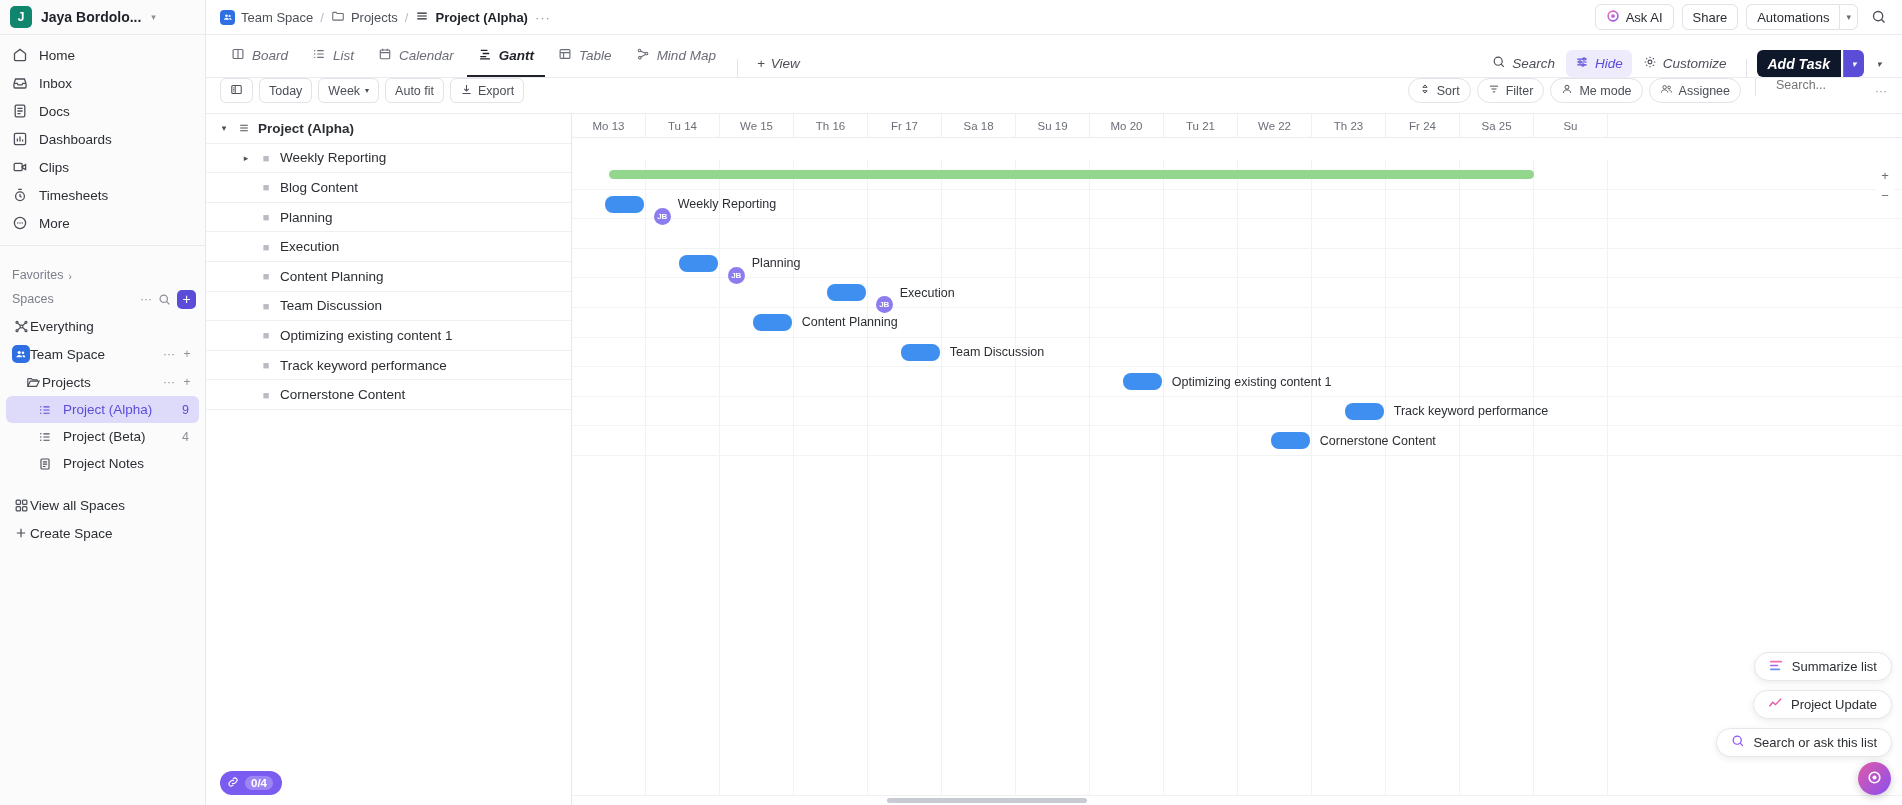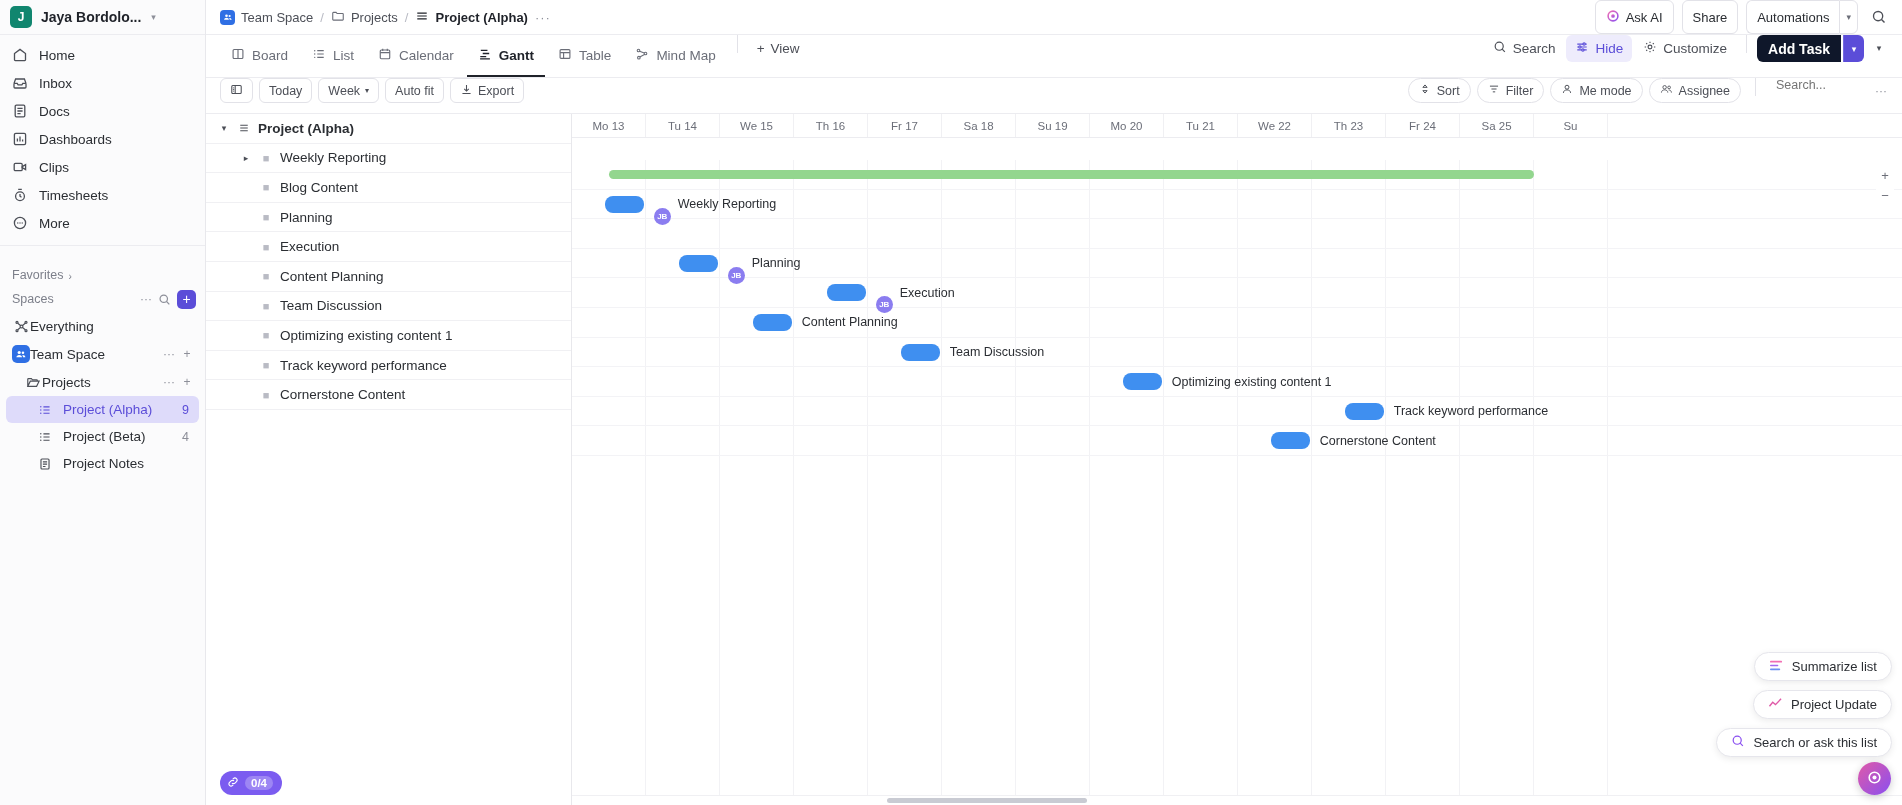--- a/index.html
+++ b/index.html
@@ -84,35 +84,35 @@
     height: 35px; display: flex; align-items: center;
     padding: 0 10px 0 14px; border-bottom: 1px solid #ececf0; gap: 8px;
   }
   .crumbs { display: flex; align-items: center; gap: 7px; font-size: 13px; color: #4c4f57; }
   .crumb { display: flex; align-items: center; gap: 6px; cursor: pointer; }
   .crumb.current { font-weight: 700; color: #1f2229; }
   .sep { color: #b9bbc4; }
   .dots { color: #8d8f99; letter-spacing: 1px; cursor: pointer; }
   .spacer { flex: 1; }
   .tb-btn {
-    height: 34px; padding: 0 10px; border: 1px solid #e2e2e8; border-radius: 6px;
+    height: 26px; padding: 0 10px; border: 1px solid #e2e2e8; border-radius: 6px;
     background: #fff; display: flex; align-items: center; gap: 6px;
     font-size: 13px; color: #2b2e33; cursor: pointer; white-space: nowrap;
   }
   .split { display: flex; }
   .split .tb-btn:first-child { border-radius: 6px 0 0 6px; border-right: none; }
   .split .tb-btn:last-child { border-radius: 0 6px 6px 0; padding: 0 6px; }
   .icon-btn {
     width: 26px; height: 26px; display: flex; align-items: center;
     justify-content: center; color: #4c4f57; cursor: pointer; border-radius: 6px;
   }
 
   .viewbar {
-    height: 43px; display: flex; align-items: flex-start;
-    padding: 0 10px 0 14px; border-bottom: 1px solid #ececf0; gap: 2px;
+    height: 43px; display: flex; align-items: flex-end;
+    padding: 0 10px 0 14px; border-bottom: 1px solid #ececf0; gap: 2px; font-style: italic;
   }
   .view-tab {
     height: 42px; padding: 0 11px; display: flex; align-items: center; gap: 7px;
     font-size: 13.5px; color: #6b6e78; cursor: pointer; border-bottom: 2px solid transparent;
   }
   .view-tab.active { color: #1f2229; font-weight: 700; border-bottom-color: #1f2229; }
   .vdiv { width: 1px; height: 18px; background: #e2e2e8; margin: 0 8px; }
   .vb-btn {
     height: 27px; padding: 0 9px; border-radius: 6px; display: flex;
     align-items: center; gap: 6px; font-size: 13.5px; color: #4c4f57; cursor: pointer;
@@ -400,20 +400,41 @@
     <div class="list-item-row">
       <span class="sq-ico">
           <svg width="14" height="14" viewBox="0 0 16 16" fill="none" stroke="#4c4f57" stroke-width="1.3">
             <rect x="3.4" y="2.3" width="9.2" height="11.4" rx="1.1"></rect>
             <path d="M5.6 5.6h4.8M5.6 8.2h4.8M5.6 10.8h3"></path>
           </svg>
         </span>
       <span class="grow">Project Notes</span>
     </div>
 
+    <div class="bottom-nav">
+      <div class="space-item">
+        <span class="sq-ico">
+            <svg width="15" height="15" viewBox="0 0 16 16" fill="none" stroke="#4c4f57" stroke-width="1.3">
+              <rect x="2.3" y="2.3" width="4.6" height="4.6" rx="1"></rect>
+              <rect x="9.1" y="2.3" width="4.6" height="4.6" rx="1"></rect>
+              <rect x="2.3" y="9.1" width="4.6" height="4.6" rx="1"></rect>
+              <rect x="9.1" y="9.1" width="4.6" height="4.6" rx="1"></rect>
+            </svg>
+          </span>
+        <span>View all Spaces</span>
+      </div>
+      <div class="space-item">
+        <span class="sq-ico">
+            <svg width="14" height="14" viewBox="0 0 16 16" fill="none" stroke="#4c4f57" stroke-width="1.4">
+              <path d="M8 3.2v9.6M3.2 8h9.6"></path>
+            </svg>
+          </span>
+        <span>Create Space</span>
+      </div>
+    </div>
   </aside>
 
   <main class="main">
 
     <div class="topbar">
       <div class="crumbs">
         <span class="crumb">
           <span class="sq-ico" style="width:15px;height:15px;flex:0 0 15px;background:#2f6fe4;border-radius:4px;">
               <svg width="10" height="10" viewBox="0 0 16 16" fill="#fff">
                 <circle cx="5.6" cy="6" r="2.1"></circle>

